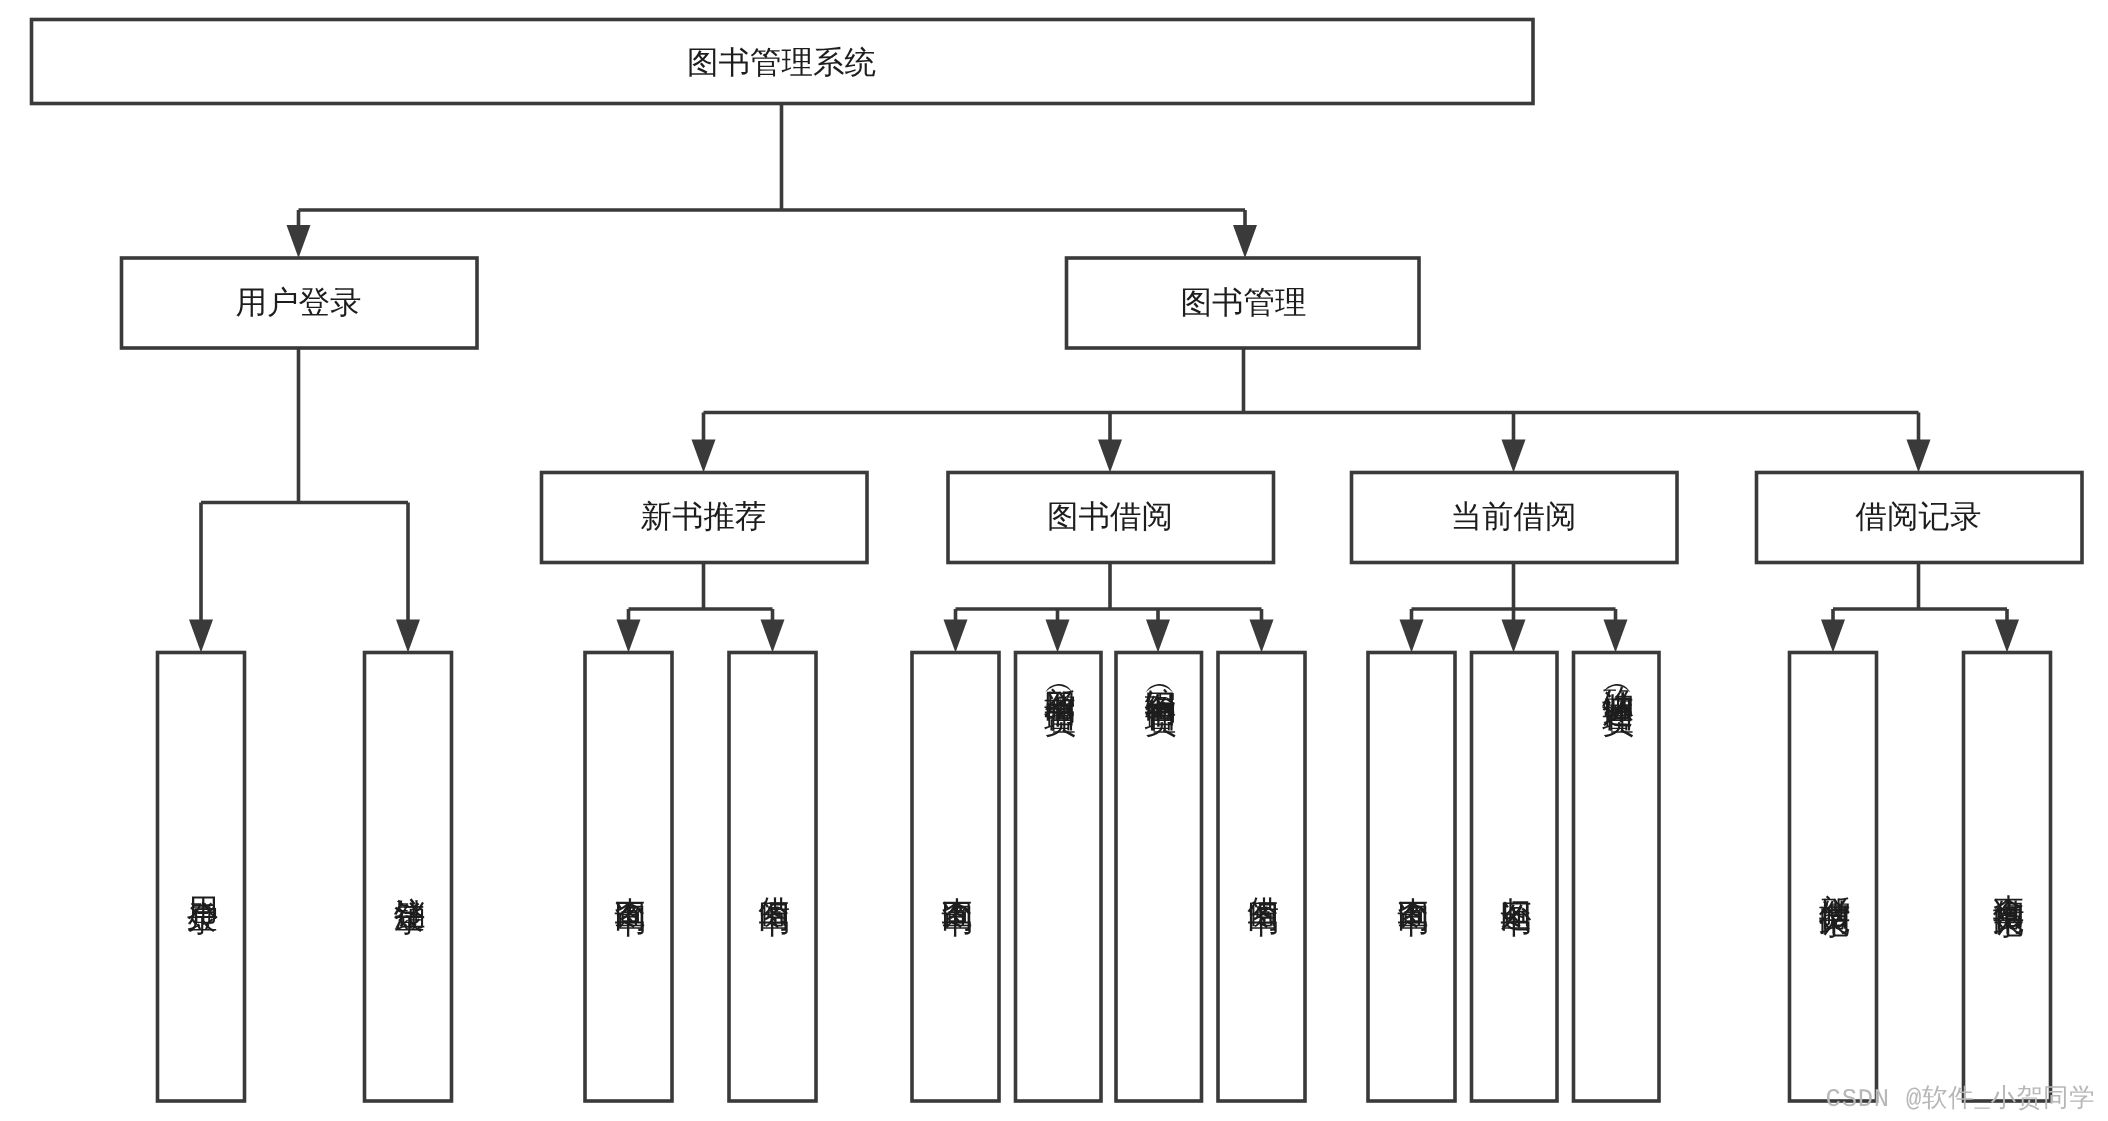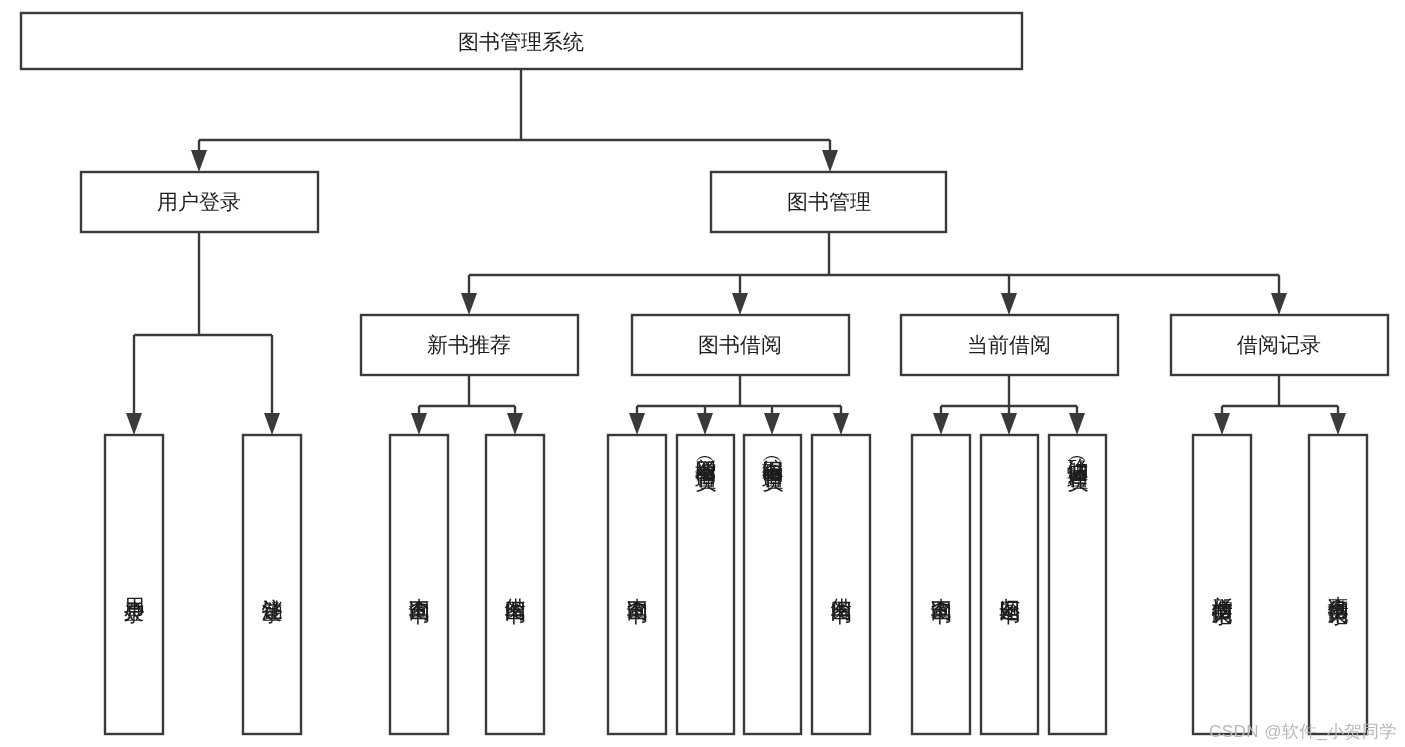--- a/index.html
+++ b/index.html
@@ -62,21 +62,21 @@
     font-size: 21px;
     line-height: 1.26;
     color: #1d1d1d;
     letter-spacing: 2px;
     white-space: nowrap;
   }
   .watermark {
     position: absolute;
     right: 8px;
     bottom: 4px;
-    font-family: Liberation Sans, sans-serif;
+    font-family: Liberation Mono, monospace;
     font-size: 17px;
     color: #b7b7b7;
     letter-spacing: 0.5px;
     white-space: nowrap;
   }
 </style>
 </head>
 <body>
 
 <div id="diagram-root">

